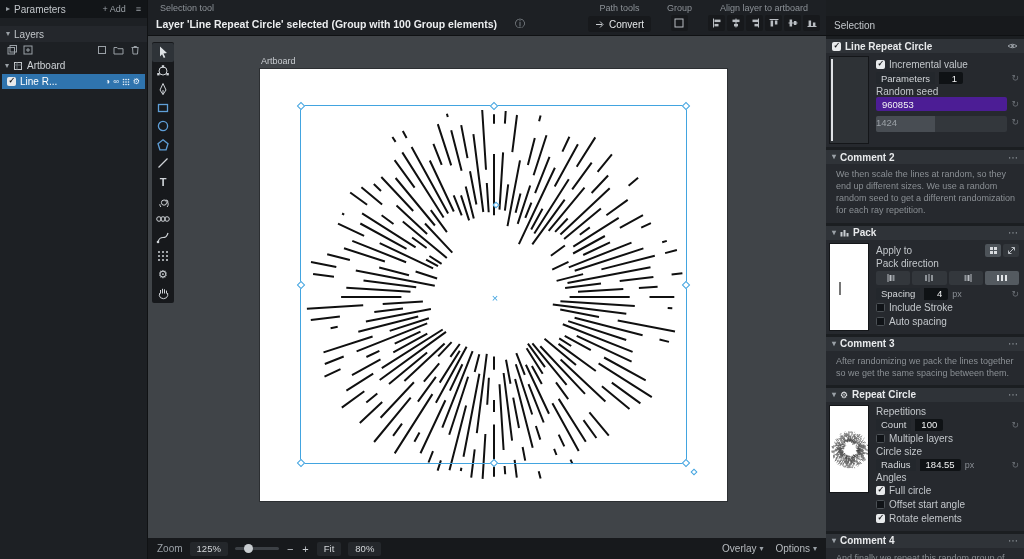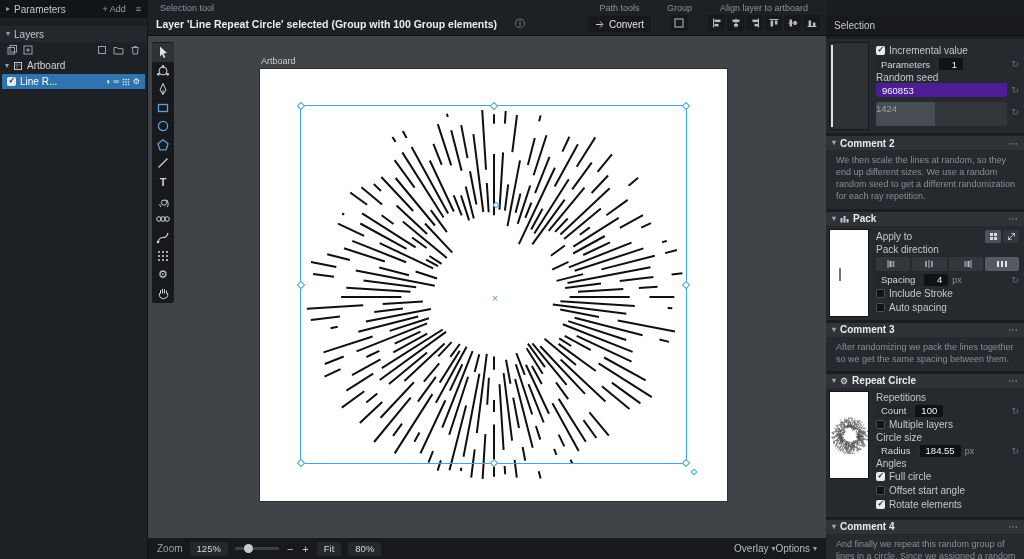--- a/index.html
+++ b/index.html
@@ -38,21 +38,21 @@
   #artboard{position:absolute;left:112px;top:33px;width:467px;height:432px;background:#ffffff;box-shadow:0 0 0 1px rgba(0,0,0,.3)}
   #selection-box{position:absolute;left:152px;top:69px;width:387px;height:359px;border:1px solid #42a4e0;z-index:4}
   .handle{position:absolute;width:6px;height:6px;background:#fff;border:1px solid #42a4e0;transform:translate(-50%,-50%) rotate(45deg)}
   .pivot{position:absolute;width:5px;height:5px;background:#fff;border:1px solid #42a4e0;transform:translate(-50%,-50%) rotate(45deg)}
   .center-cross{position:absolute;color:#42a4e0;font-size:11px;line-height:1;transform:translate(-50%,-50%)}
   #statusbar{position:absolute;left:0;top:538px;width:678px;height:21px;background:#17191c;display:flex;align-items:center;padding:0 9px;gap:7px;font-size:10px;color:#9aa0a6}
   .sb-box{background:#24272b;border-radius:2px;padding:1.5px 7px;color:#d4d7da;font-size:9.5px}
   .sb-slider{width:44px;height:3px;background:#3c4045;border-radius:2px;position:relative}
   .sb-knob{position:absolute;left:9px;top:-3px;width:9px;height:9px;border-radius:50%;background:#c9cdd1}
   .sb-sign{color:#c9cdd1;font-size:11px;padding:0 1px}
-  .sb-right{margin-left:auto;display:flex;gap:0;color:#b8bcc0;align-items:flex-end;font-size:10px}
+  .sb-right{margin-left:auto;display:flex;gap:12px;color:#b8bcc0;align-items:flex-end;font-size:10px}
   .sb-drop{display:flex;align-items:center;gap:3px}
   
   #right-panel{position:absolute;left:826px;top:16px;width:198px;height:559px;background:#1b1e21;overflow:hidden}
   .rp-title{height:20px;background:#17191c;display:flex;align-items:center;padding:0 8px;font-size:10px;color:#c3c7cb;border-bottom:1px solid #0f1113}
   .section{margin-top:3px}
   .sec-hdr{height:14px;background:#2f3338;display:flex;align-items:center;gap:4px;padding:0 6px;font-size:10px;font-weight:bold;color:#e8eaec}
   .sec-hdr .menu{margin-left:auto;color:#9aa0a6;font-weight:normal;font-size:10px}
   .sec-body{background:#26292e;display:flex}
   .thumb-col{width:44px;padding:3px 1px 3px 3px;flex:none}
   .thumb{width:40px;height:88px;background:#fff;border:1px solid #141619;position:relative;overflow:hidden}
@@ -63,21 +63,21 @@
   .prow.lbl{min-height:12px}
   .pill{background:#23272c;border-radius:2px 0 0 2px;padding:0.5px 5px;font-size:9.5px;color:#d4d7da}
   .pval{background:#0f1215;border-radius:0 2px 2px 0;padding:0.5px 6px;font-size:9.5px;color:#f2f3f4;min-width:24px;text-align:right}
   .wide-val{background:#4c1d95;border-radius:2px;padding:1.5px 6px;font-size:9.5px;color:#f2f3f4;flex:1}
   .reset{margin-left:auto;color:#6b7076;font-size:9px}
   .unit{color:#8a8f95;font-size:9px}
   .cb{width:9px;height:9px;border-radius:1.5px;background:#101317;border:1px solid #4b5055;flex:none;position:relative}
   .cb.checked{background:#e8eaec;border-color:#e8eaec}
   .cb.checked::after{content:"✓";position:absolute;left:0.5px;top:-2px;font-size:8px;color:#17191c;font-weight:bold}
   .comment{background:#26292e;padding:4px 8px 6px 10px;font-size:9px;color:#8a8f94;line-height:1.35}
-  .slider1424{flex:1;height:24px;background:#33373c;border-radius:2px;position:relative;overflow:hidden;margin-top:5px}
+  .slider1424{flex:1;height:16px;background:#33373c;border-radius:2px;position:relative;overflow:hidden;margin-top:5px}
   .slider1424 .fill{position:absolute;left:0;top:0;bottom:0;width:45%;background:#484d53}
   .slider1424 .txt{position:relative;text-align:center;font-size:9.5px;color:#9aa0a6;line-height:13px}
   .mini-btn{width:16px;height:13px;background:#33373c;border-radius:2px;display:flex;align-items:center;justify-content:center}
   .mini-btn.selected{background:#4d5359}
   .dir-row{display:flex;gap:2px;margin:1px 0 2px 0}
   .dir-btn{flex:1;height:14px;background:#33373c;border-radius:2px;display:flex;align-items:center;justify-content:center}
   .dir-btn.selected{background:#545a60}
   .eye{margin-left:auto}
 </style>
 </head>
@@ -371,20 +371,30 @@
         <span class="chev">▾</span>
       </span>
     </span>
   </div>
 </div>
 
 <div id="right-panel">
   <div class="rp-title">Selection</div>
 
   <div class="section">
+    <div class="sec-hdr">
+      <span class="cb checked"></span>
+      <span>Line Repeat Circle</span>
+      <span class="eye">
+          <svg width="11" height="8">
+            <path d="M1 4 Q5.5 0.5 10 4 Q5.5 7.5 1 4 Z" fill="none" stroke="#9aa0a6"></path>
+            <circle cx="5.5" cy="4" r="1.3" fill="#9aa0a6"></circle>
+          </svg>
+        </span>
+    </div>
     <div class="sec-body">
       <div class="thumb-col">
         <div class="thumb dark">
             <div class="thumb-line"></div>
           </div>
       </div>
       <div class="params">
         <div class="prow">
           <span class="cb checked"></span>
           <span>Incremental value</span>

